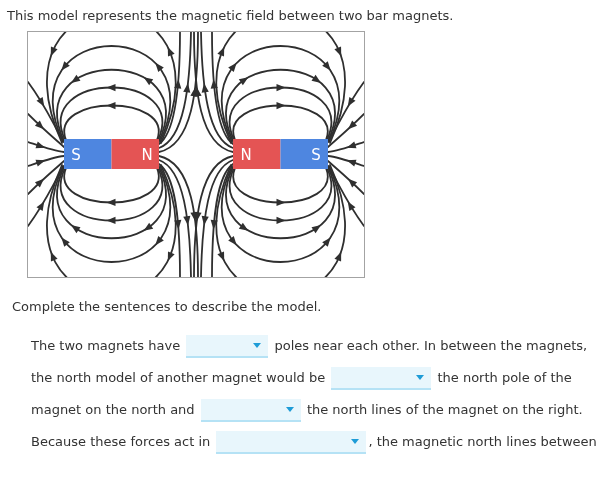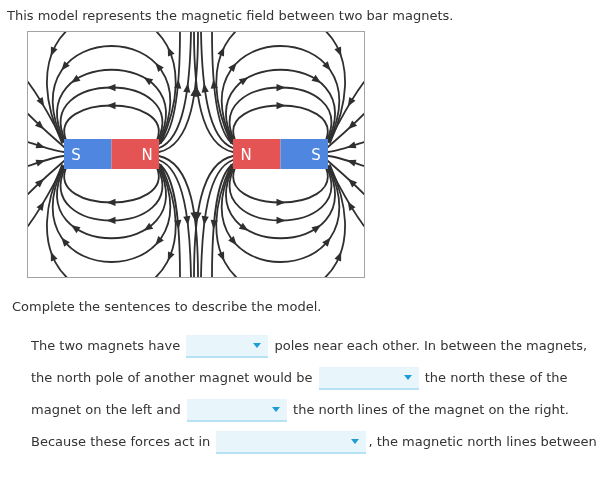--- a/index.html
+++ b/index.html
@@ -155,16 +155,16 @@
       <path class="fl-arrow" d="M5,0 L-4,3.6 L-4,-3.6 Z" transform="translate(323.5682067871094,129.86042022705078) rotate(-161.8730787805203)"></path>
       <path class="fl-arrow" d="M5,0 L-4,3.6 L-4,-3.6 Z" transform="translate(323.70330810546875,150.12303161621094) rotate(-136.94241690514602)"></path>
       <path class="fl-arrow" d="M5,0 L-4,3.6 L-4,-3.6 Z" transform="translate(322.3455505371094,173.65426635742188) rotate(-121.19946132239907)"></path>
     </svg>
 </div>
 
 <p class="instruction">Complete the sentences to describe the model.</p>
 
 <div class="sentences" id="sentences">
     <div class="line"><span>The two magnets have</span> <span class="dropdown" style="width: 82px;"><span class="dd-arrow"></span></span> <span>poles near each other. In between the magnets,</span></div>
-    <div class="line"><span>the north pole of another magnet would be</span> <span class="dropdown" style="width: 100px;"><span class="dd-arrow"></span></span> <span>the north these of the</span></div>
-    <div class="line"><span>magnet on the left and</span> <span class="dropdown" style="width: 100px;"><span class="dd-arrow"></span></span> <span>the north lines of the magnet on the right.</span></div>
+    <div class="line"><span>the north model of another magnet would be</span> <span class="dropdown" style="width: 100px;"><span class="dd-arrow"></span></span> <span>the north pole of the</span></div>
+    <div class="line"><span>magnet on the north and</span> <span class="dropdown" style="width: 100px;"><span class="dd-arrow"></span></span> <span>the north lines of the magnet on the right.</span></div>
     <div class="line"><span>Because these forces act in</span> <span class="dropdown" style="width: 150px;"><span class="dd-arrow"></span></span><span>, the magnetic north lines between</span></div>
   </div>
 
 </body></html>

